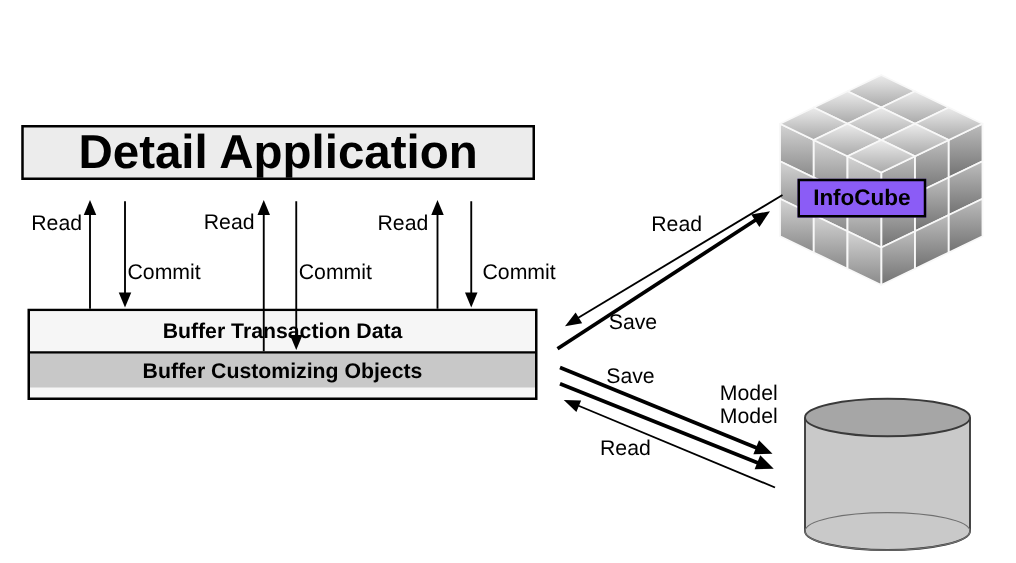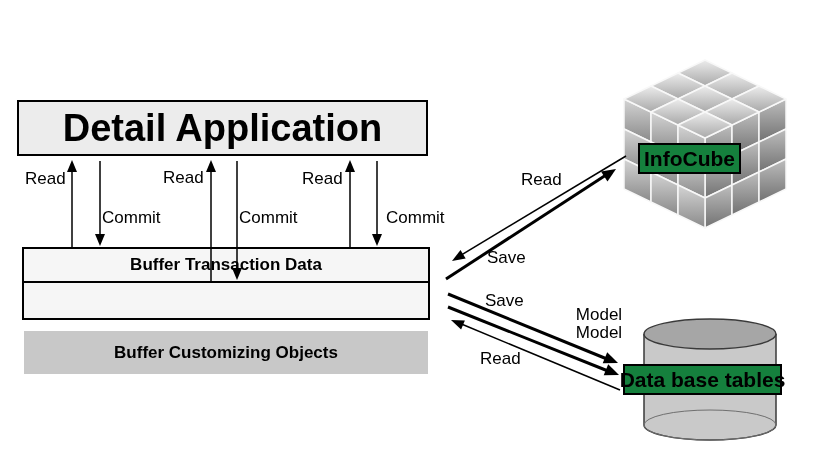--- a/index.html
+++ b/index.html
@@ -1,52 +1,52 @@
 <!DOCTYPE html>
 <html><head>
 <meta charset="utf-8">
 <style>
   html,body{margin:0;padding:0;background:#fff;}
   body{font-family:"Liberation Sans",sans-serif;color:#000;}
   .stage{position:relative;width:813px;height:450px;background:#fff;overflow:hidden;}
   .abs{position:absolute;}
 
   .app-box{
-    position:absolute;left:17px;top:100px;width:411px;height:56px;
+    position:absolute;left:17px;top:100px;width:411px;height:44px;
     background:#ececec;border:2px solid #000;box-sizing:border-box;
     display:flex;align-items:center;justify-content:center;
     font-size:38px;font-weight:bold;letter-spacing:0px;white-space:nowrap;
   }
 
   .buffer{
     position:absolute;left:22px;top:247px;width:408px;height:73px;
     border:2px solid #000;box-sizing:border-box;background:#f6f6f6;
   }
   .buffer-row{display:flex;align-items:center;justify-content:center;
     font-size:17px;font-weight:bold;box-sizing:border-box;}
   .buffer-row.r1{height:34px;background:#f6f6f6;border-bottom:2px solid #000;text-align:center;}
-  .buffer-row.r2{height:43px;background:#c8c8c8;margin-top:48px;}
+  .buffer-row.r2{height:27px;background:#c8c8c8;}
 
   .lbl{position:absolute;font-size:17px;font-weight:normal;line-height:1.05;white-space:nowrap;}
   #read-v1{left:25px;top:170px;}
   #read-v2{left:163px;top:169px;}
   #read-v3{left:302px;top:170px;}
   #commit-v1{left:102px;top:209px;}
   #commit-v2{left:239px;top:209px;}
   #commit-v3{left:386px;top:209px;}
   #cube-read-lbl{left:521px;top:171px;}
   #cube-save-lbl{left:487px;top:249px;}
   #db-save-lbl{left:485px;top:292px;}
   #db-read-lbl{left:480px;top:350px;}
   #save-model-lbl{left:566px;top:306px;width:66px;text-align:center;white-space:normal;}
 
   .tag{
-    position:absolute;border:2px solid #000;background:#15803d;box-sizing:border-box;
+    position:absolute;border:2px solid #000;background:#8b5cf6;box-sizing:border-box;
     display:flex;align-items:center;justify-content:center;
-    font-size:21px;font-weight:bold;white-space:nowrap;
+    font-size:18px;font-weight:bold;white-space:nowrap;
   }
   #infocube-label{left:638px;top:143px;width:103px;height:31px;}
   #db-label{left:623px;top:364px;width:159px;height:31px;}
 
   #cube-wrap{left:620px;top:58px;width:170px;height:175px;}
   #cyl-wrap{left:640px;top:315px;width:140px;height:130px;}
   #arrows{left:0;top:0;width:813px;height:450px;pointer-events:none;}
   svg{display:block;}
 </style>
 </head>
@@ -131,23 +131,20 @@
     <span>InfoCube</span>
   </div>
 
   <div class="abs" id="cyl-wrap">
     <svg width="140" height="130" viewBox="0 0 140 130">
       <path d="M4,19 v91 a66,15 0 0 0 132,0 v-91" fill="#c9c9c9" stroke="#3a3a3a" stroke-width="1.5"></path>
       <ellipse cx="70" cy="110" rx="66" ry="15" fill="none" stroke="#6f6f6f" stroke-width="1"></ellipse>
       <ellipse cx="70" cy="19" rx="66" ry="15" fill="#a6a6a6" stroke="#3a3a3a" stroke-width="1.5"></ellipse>
     </svg>
   </div>
-  <div class="tag" id="db-label">
-    <span>Data base tables</span>
-  </div>
 
   <svg class="abs" id="arrows" viewBox="0 0 813 450">
     <g stroke="#000" fill="#000">
 
       <line x1="72" y1="247" x2="72" y2="164" stroke-width="1.5"></line>
       <polygon points="72,160 67,172 77,172" stroke="none"></polygon>
       <line x1="100" y1="161" x2="100" y2="236" stroke-width="1.5"></line>
       <polygon points="100,246 95,234 105,234" stroke="none"></polygon>
 
       <line x1="211" y1="281" x2="211" y2="164" stroke-width="1.5"></line>

